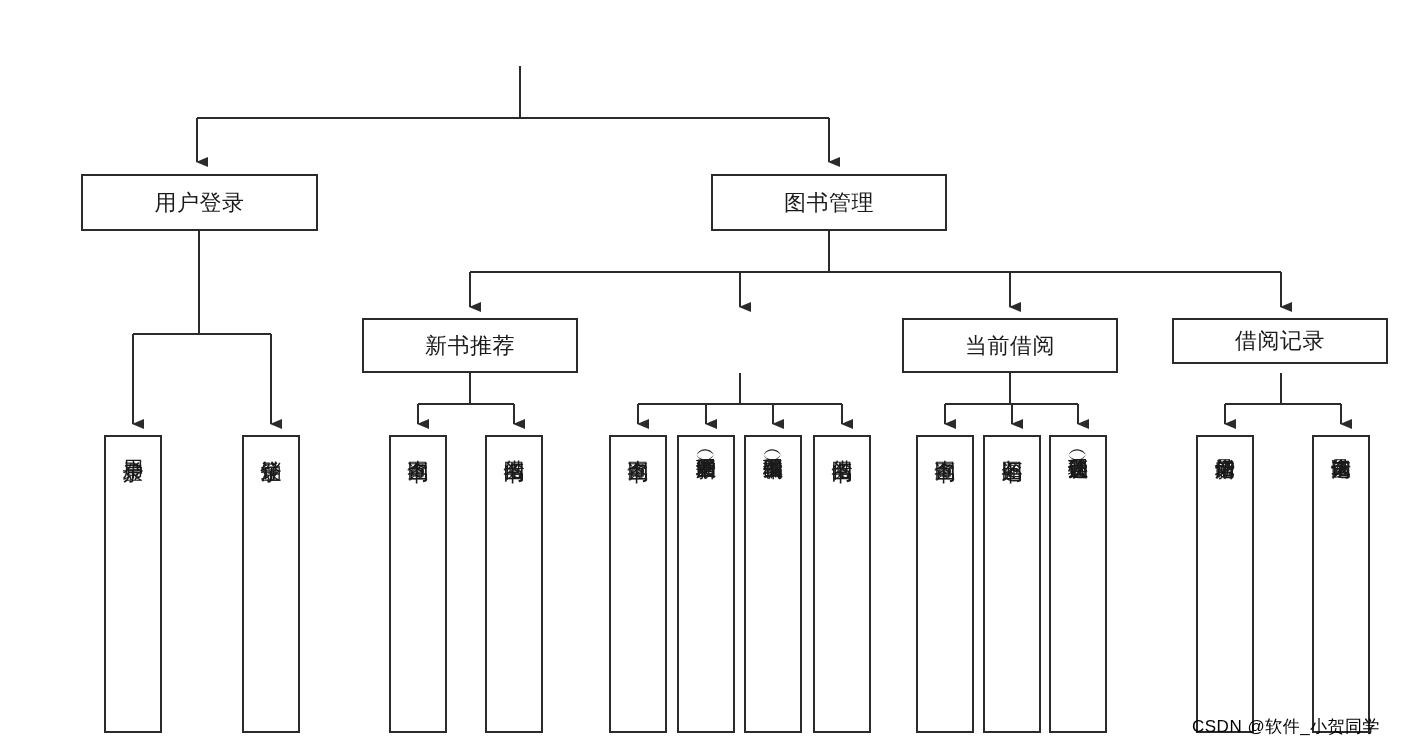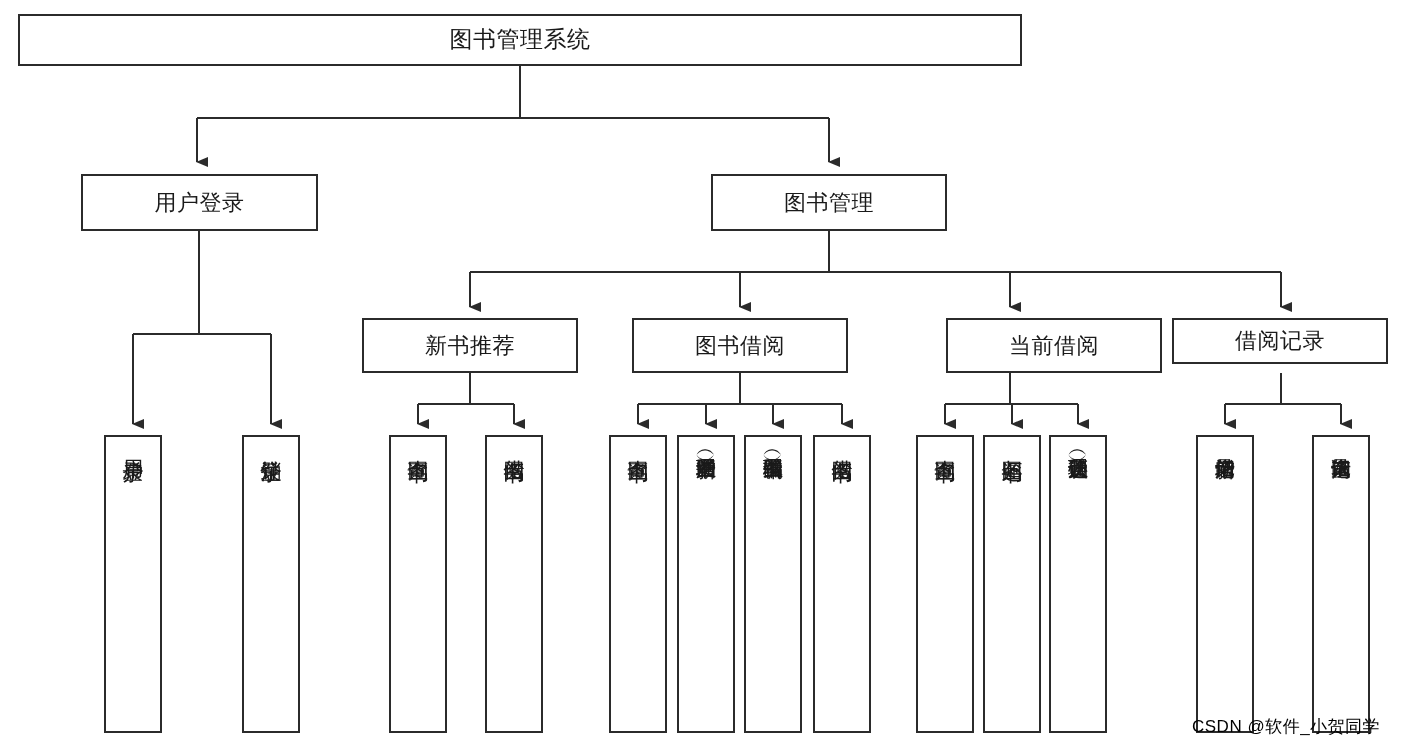--- a/index.html
+++ b/index.html
@@ -121,38 +121,32 @@
       <path d="M1012,404 L1012,424" marker-end="url(#arrow)"></path>
       <path d="M1078,404 L1078,424" marker-end="url(#arrow)"></path>
 
       <path d="M1281,373 L1281,404"></path>
       <path d="M1225,404 L1341,404"></path>
       <path d="M1225,404 L1225,424" marker-end="url(#arrow)"></path>
       <path d="M1341,404 L1341,424" marker-end="url(#arrow)"></path>
     </g>
   </svg>
 
-  <div class="node horiz root" style="left:18px; top:14px; width:1004px; height:52px;">
-    <span class="label">图书管理系统</span>
-  </div>
 
   <div class="node horiz" style="left:81px; top:174px; width:237px; height:57px;">
     <span class="label">用户登录</span>
   </div>
   <div class="node horiz" style="left:711px; top:174px; width:236px; height:57px;">
     <span class="label">图书管理</span>
   </div>
 
   <div class="node horiz" style="left:362px; top:318px; width:216px; height:55px;">
     <span class="label">新书推荐</span>
   </div>
-  <div class="node horiz" style="left:632px; top:318px; width:216px; height:55px;">
-    <span class="label">图书借阅</span>
-  </div>
-  <div class="node horiz" style="left:902px; top:318px; width:216px; height:55px;margin-left:44px;">
+  <div class="node horiz" style="left:902px; top:318px; width:216px; height:55px;">
     <span class="label">当前借阅</span>
   </div>
   <div class="node horiz" style="left:1172px; top:318px; width:216px; height:46px;">
     <span class="label">借阅记录</span>
   </div>
 
   <div class="node vert" style="left:104px; top:435px; width:58px; height:298px;">
     <span class="label">用户登录</span>
   </div>
   <div class="node vert" style="left:242px; top:435px; width:58px; height:298px;">

